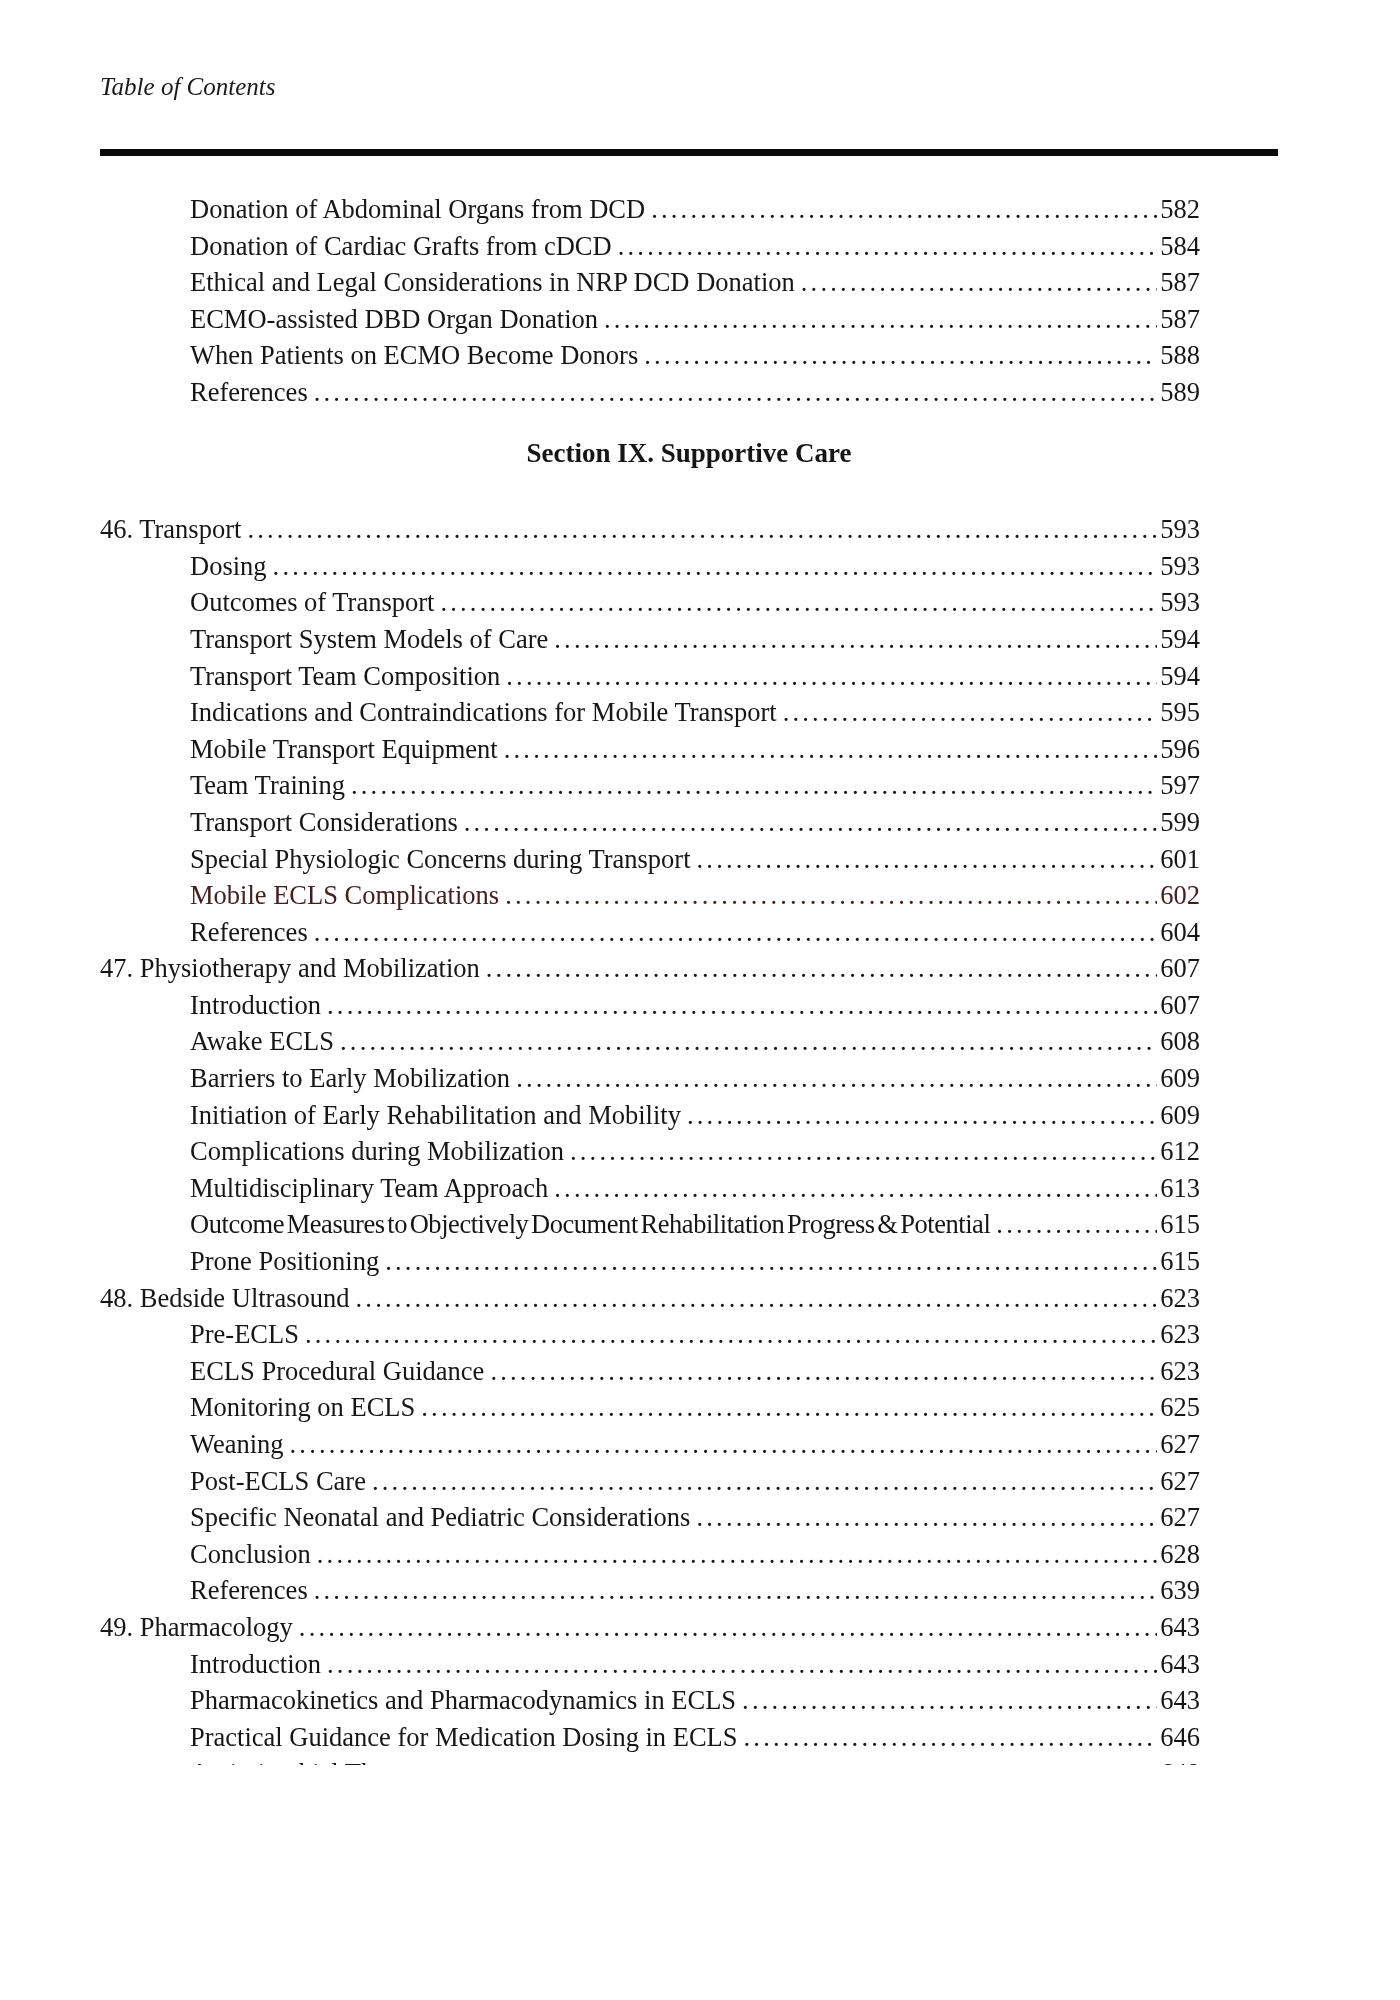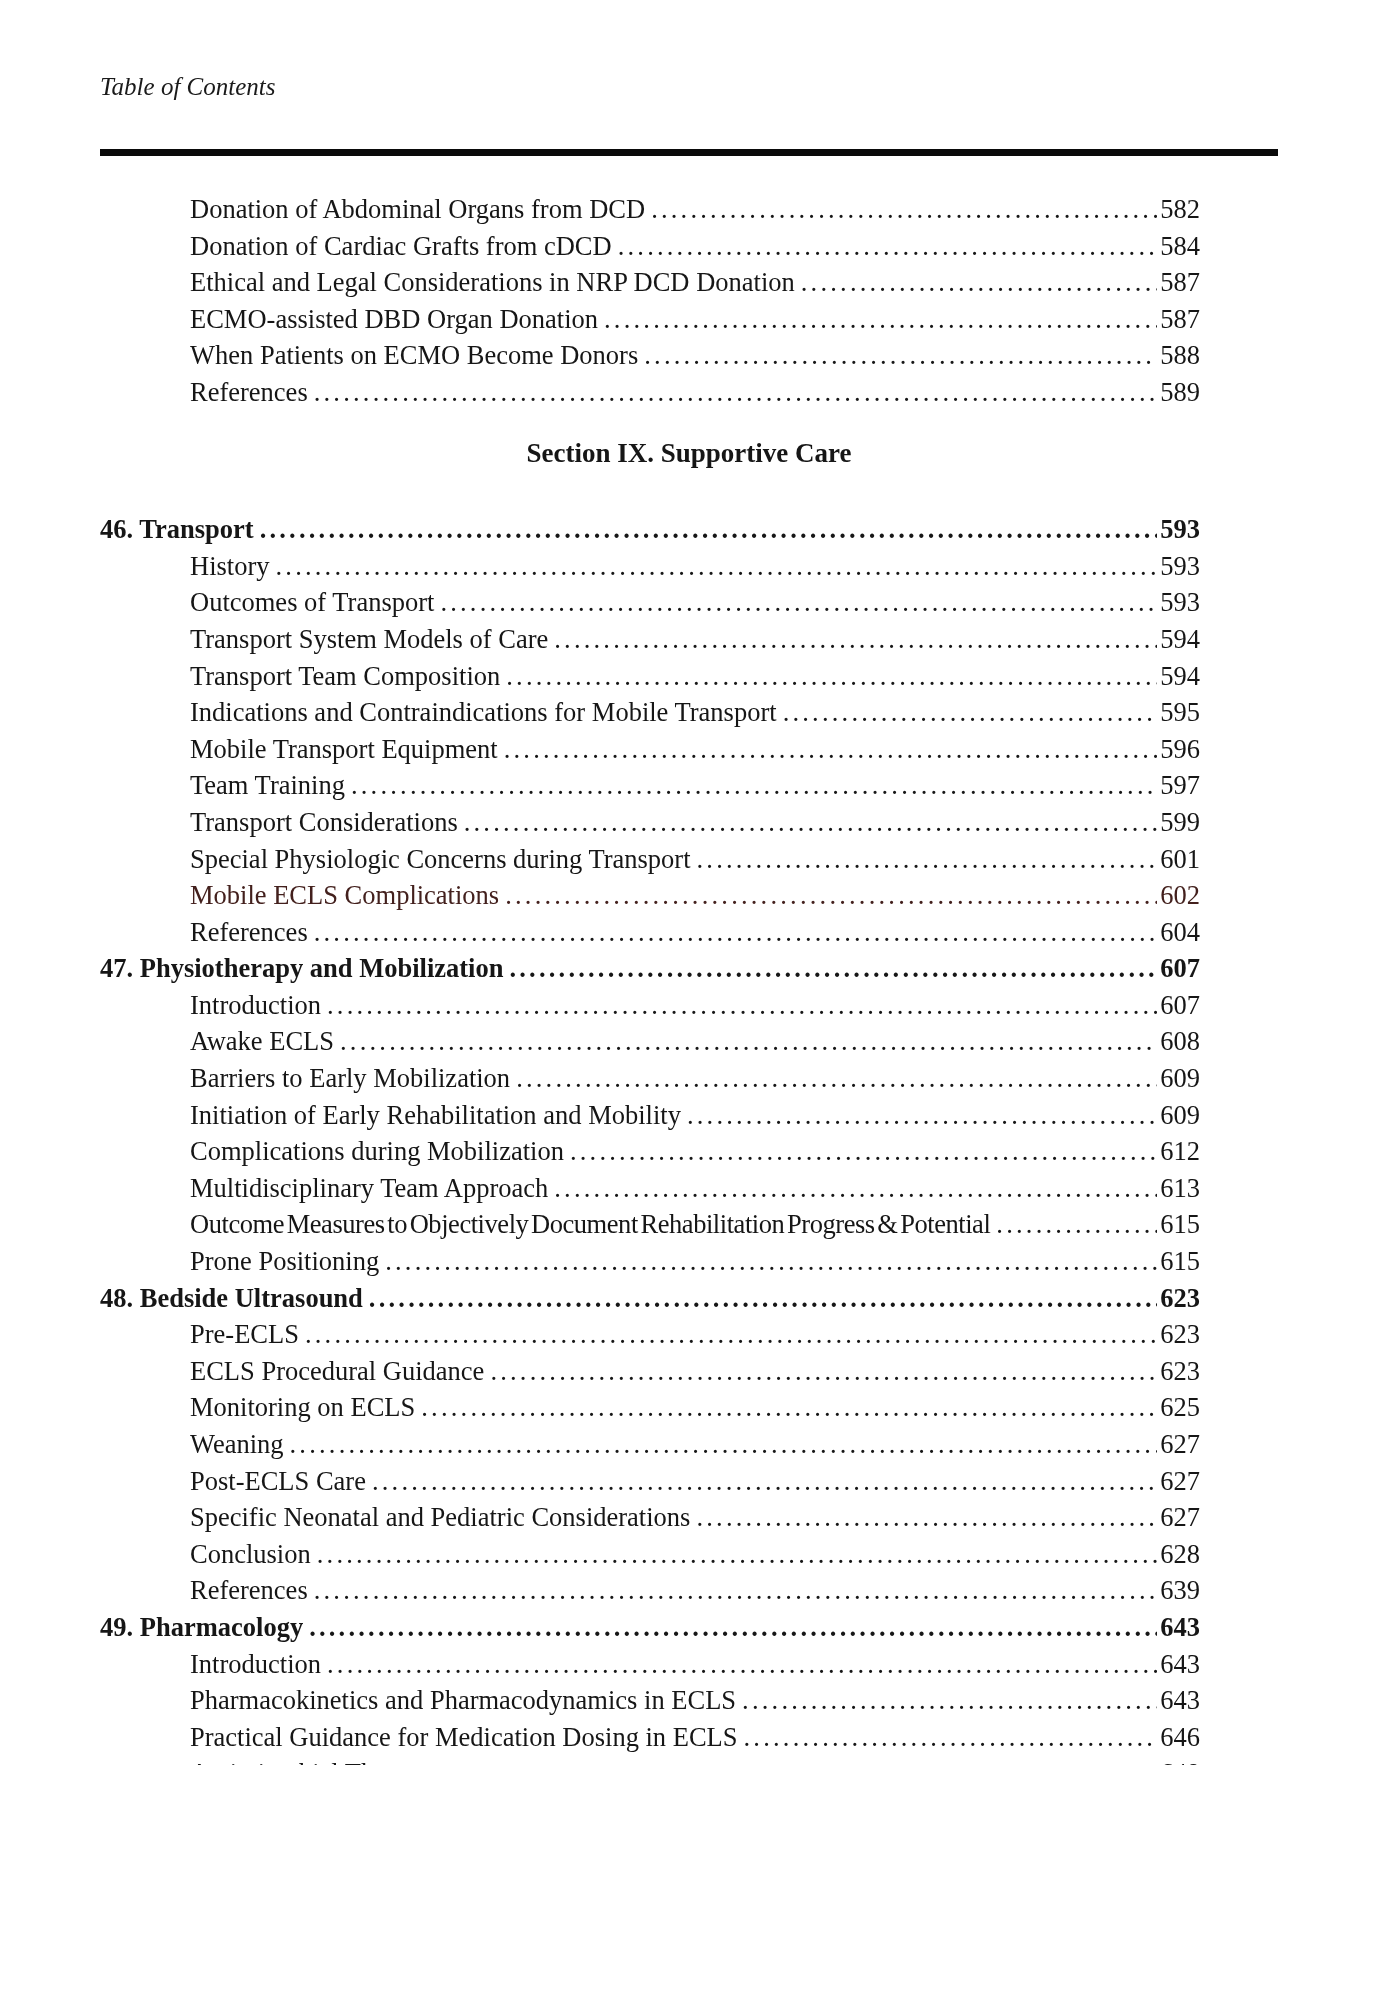--- a/index.html
+++ b/index.html
@@ -36,21 +36,21 @@
     width: 1100px;
   }
   .row {
     display: flex;
     align-items: baseline;
     font-size: 26.5px;
     line-height: 36.6px;
     white-space: nowrap;
   }
   .row.sub { padding-left: 90px; }
-  .row.chapter { font-weight: bold; }
+  .row.chapter { font-weight: normal; }
   .row .label { flex: 0 0 auto; }
   .leader {
     flex: 1 1 auto;
     overflow: hidden;
     white-space: nowrap;
     margin: 0 3px 0 6px;
     letter-spacing: 3.2px;
     min-width: 10px;
   }
   .leader::after {
@@ -128,21 +128,21 @@
 
     <div class="section-heading">Section IX. Supportive Care</div>
 
     <div>
         <div class="row chapter">
           <span class="label">46. Transport</span>
           <span class="leader"></span>
           <span class="pg">593</span>
         </div>
         <div class="row sub">
-          <span class="label">History</span>
+          <span class="label">Dosing</span>
           <span class="leader"></span>
           <span class="pg">593</span>
         </div>
         <div class="row sub">
           <span class="label">Outcomes of Transport</span>
           <span class="leader"></span>
           <span class="pg">593</span>
         </div>
         <div class="row sub">
           <span class="label">Transport System Models of Care</span>

